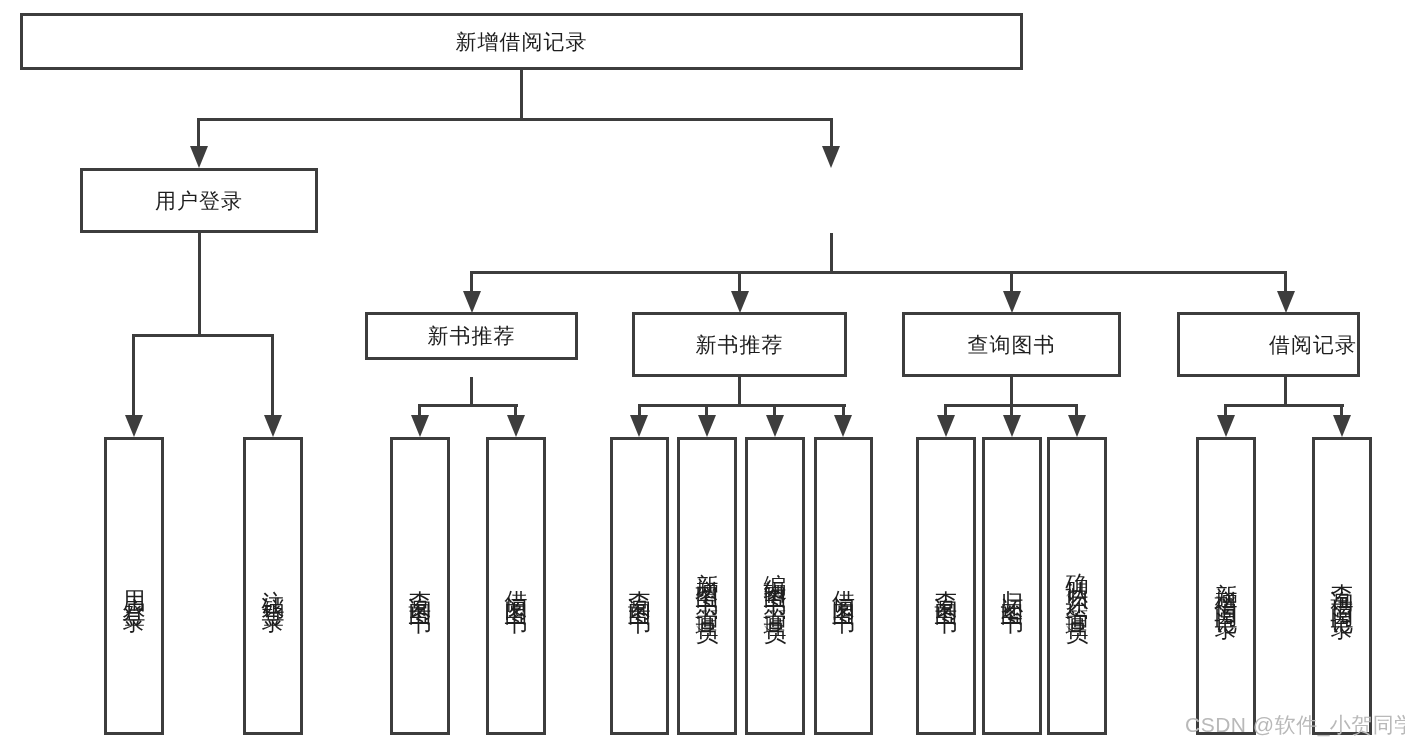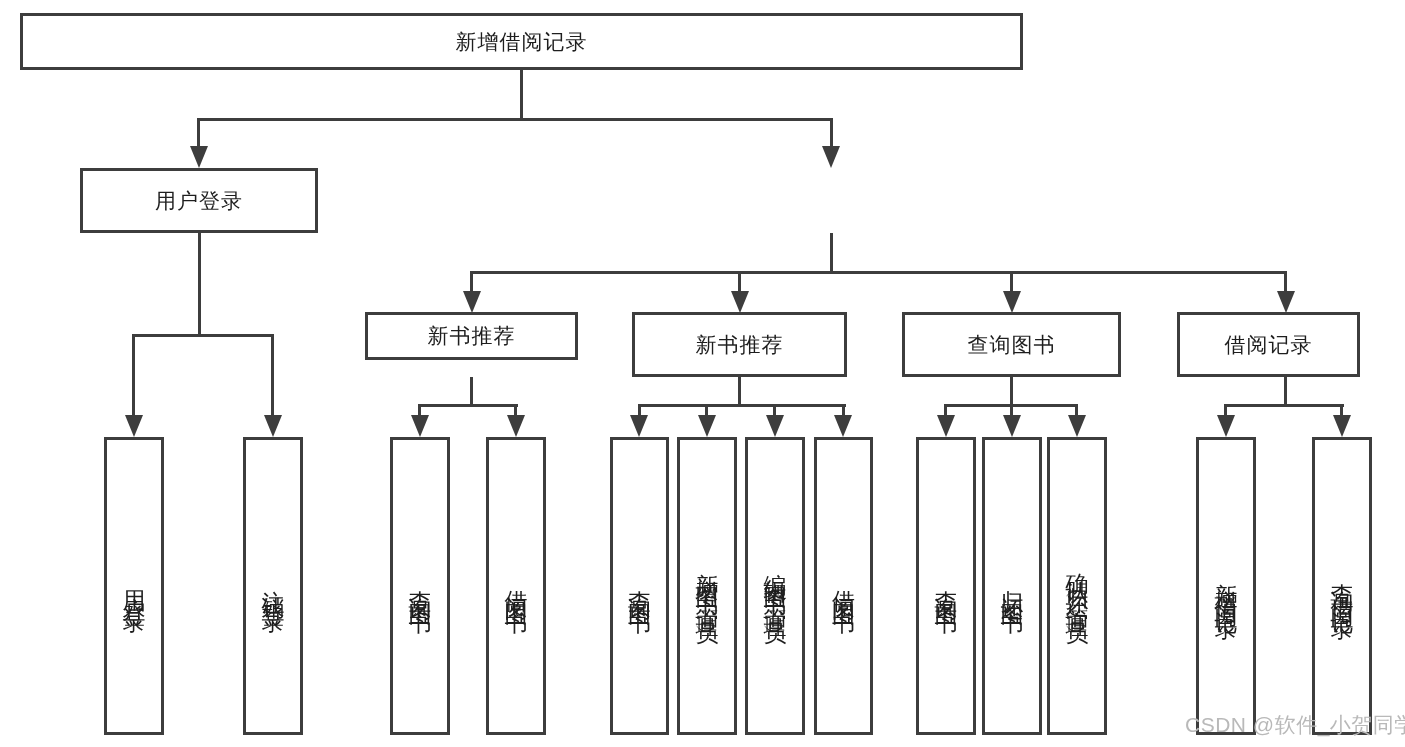--- a/index.html
+++ b/index.html
@@ -102,21 +102,21 @@
 
   <div class="box" style="left:365px;top:312px;width:213px;height:48px;">
     <span>新书推荐</span>
   </div>
   <div class="box" style="left:632px;top:312px;width:215px;height:65px;">
     <span>新书推荐</span>
   </div>
   <div class="box" style="left:902px;top:312px;width:219px;height:65px;">
     <span>查询图书</span>
   </div>
-  <div class="box" style="left:1177px;top:312px;width:183px;height:65px;">
+  <div class="box" style="left:1177px;top:312px;width:183px;height:65px;justify-content:flex-end;">
     <span>借阅记录</span>
   </div>
 
   <div class="vline" style="left:470px;top:377px;height:29px;"></div>
   <div class="vline" style="left:738px;top:377px;height:29px;"></div>
   <div class="vline" style="left:1010px;top:377px;height:29px;"></div>
   <div class="vline" style="left:1284px;top:377px;height:29px;"></div>
 
   <div class="hline" style="left:419px;top:404px;width:99px;"></div>
   <div class="hline" style="left:638px;top:404px;width:208px;"></div>

